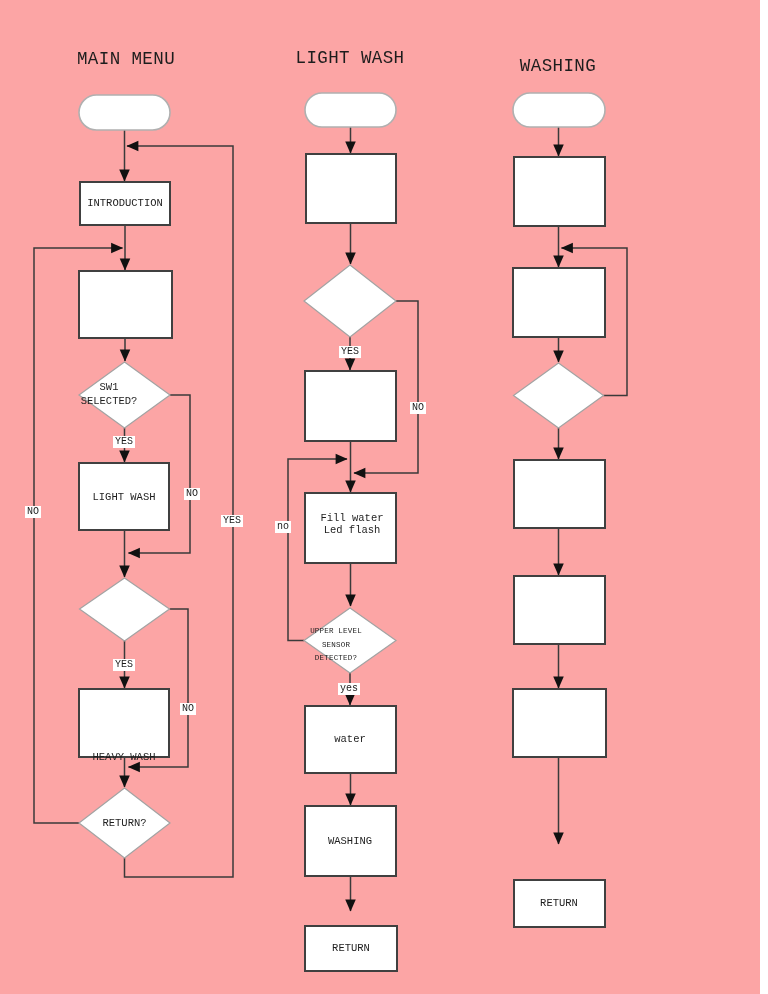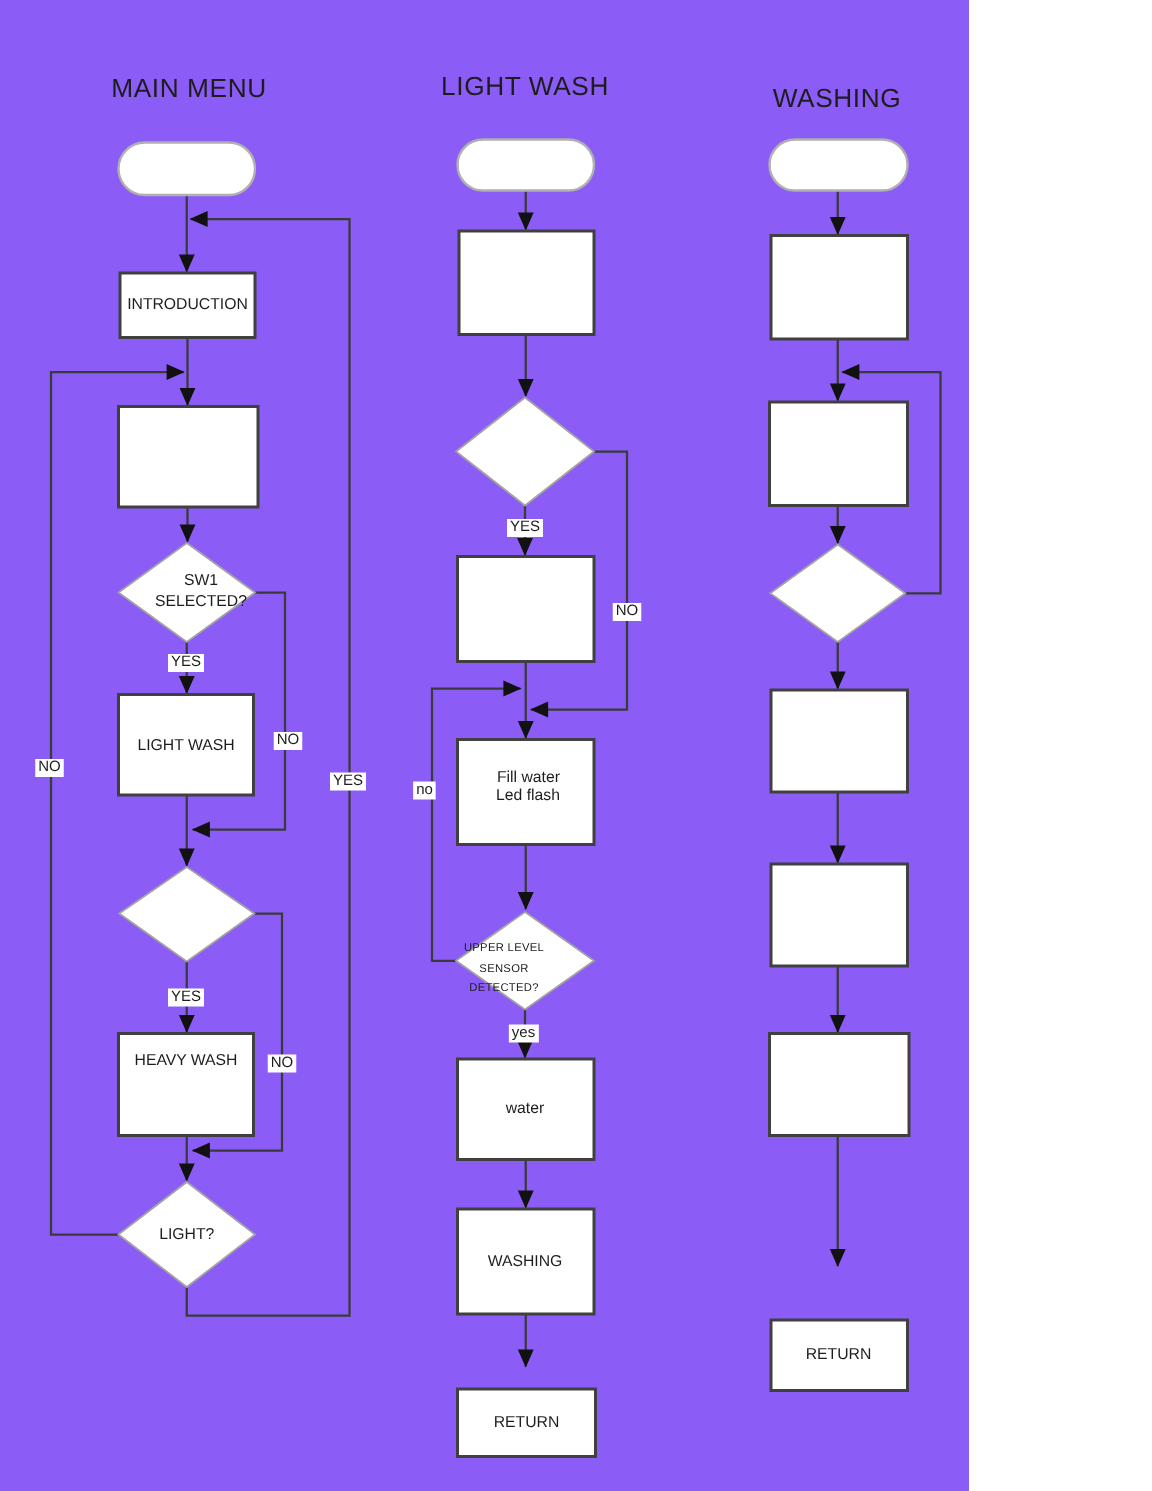--- a/index.html
+++ b/index.html
@@ -1,27 +1,27 @@
 <!DOCTYPE html>
 <html><head>
 <meta charset="utf-8">
 <style>
   html,body{margin:0;padding:0;background:#ffffff;}
-  .page{position:relative;width:646px;height:994px;background:#8b5cf6;overflow:hidden;
-        font-family:Liberation Sans, sans-serif;}
+  .page{position:relative;width:760px;height:994px;background:#fca5a5;overflow:hidden;
+        font-family:Liberation Mono, monospace;}
   .canvas{position:absolute;left:0;top:0;}
   .edgeline{fill:none;stroke:#3a3a3a;stroke-width:1.5;}
   .proc{fill:#ffffff;stroke:#404040;stroke-width:2;}
   .term{fill:#ffffff;stroke:#b0b0b0;stroke-width:1.6;}
   .dec{fill:#ffffff;stroke:#a3a3a3;stroke-width:1.2;}
   .lbl{position:absolute;transform:translate(-50%,-50%);color:#1d1d1d;text-align:center;
        white-space:pre-line;}
   .title{font-size:17.5px;letter-spacing:.4px;}
   .node{font-size:10.5px;line-height:14px;}
-  .node-tight{line-height:12px;text-align:right;}
+  .node-tight{line-height:12px;}
   .node-sm{font-size:7.5px;line-height:13.5px;letter-spacing:.2px;}
   .edge{font-size:10px;line-height:12px;background:#ffffff;padding:0 2px;}
 </style>
 </head>
 <body>
 
 <div class="page">
 
   <svg class="canvas" width="768" height="994" viewBox="0 0 768 994">
     <defs>
@@ -99,29 +99,29 @@
       <rect class="proc" x="514" y="460" width="91" height="68"></rect>
       <rect class="proc" x="514" y="576" width="91" height="68"></rect>
       <rect class="proc" x="513" y="689" width="93" height="68"></rect>
       <rect class="proc" x="514" y="880" width="91" height="47"></rect>
     </g>
   </svg>
 
   <div>
     <div class="lbl title" style="left:126px;top:59px">MAIN MENU</div>
     <div class="lbl node" style="left:125px;top:203px">INTRODUCTION</div>
-    <div class="lbl node" style="left:134px;top:394px">SW1
+    <div class="lbl node" style="left:109px;top:394px">SW1
 SELECTED?</div>
     <div class="lbl edge" style="left:124px;top:442px">YES</div>
     <div class="lbl edge" style="left:192px;top:494px">NO</div>
     <div class="lbl node" style="left:124px;top:497px">LIGHT WASH</div>
     <div class="lbl edge" style="left:124px;top:665px">YES</div>
     <div class="lbl edge" style="left:188px;top:709px">NO</div>
-    <div class="lbl node" style="left:124px;top:707px">HEAVY WASH</div>
-    <div class="lbl node" style="left:124.5px;top:823px">LIGHT?</div>
+    <div class="lbl node" style="left:124px;top:757px">HEAVY WASH</div>
+    <div class="lbl node" style="left:124.5px;top:823px">RETURN?</div>
     <div class="lbl edge" style="left:33px;top:512px">NO</div>
     <div class="lbl edge" style="left:232px;top:521px">YES</div>
   </div>
 
   <div>
     <div class="lbl title" style="left:350px;top:58px">LIGHT WASH</div>
     <div class="lbl edge" style="left:350px;top:352px">YES</div>
     <div class="lbl edge" style="left:418px;top:408px">NO</div>
     <div class="lbl node node-tight" style="left:352px;top:524px">Fill water
 Led flash</div>

